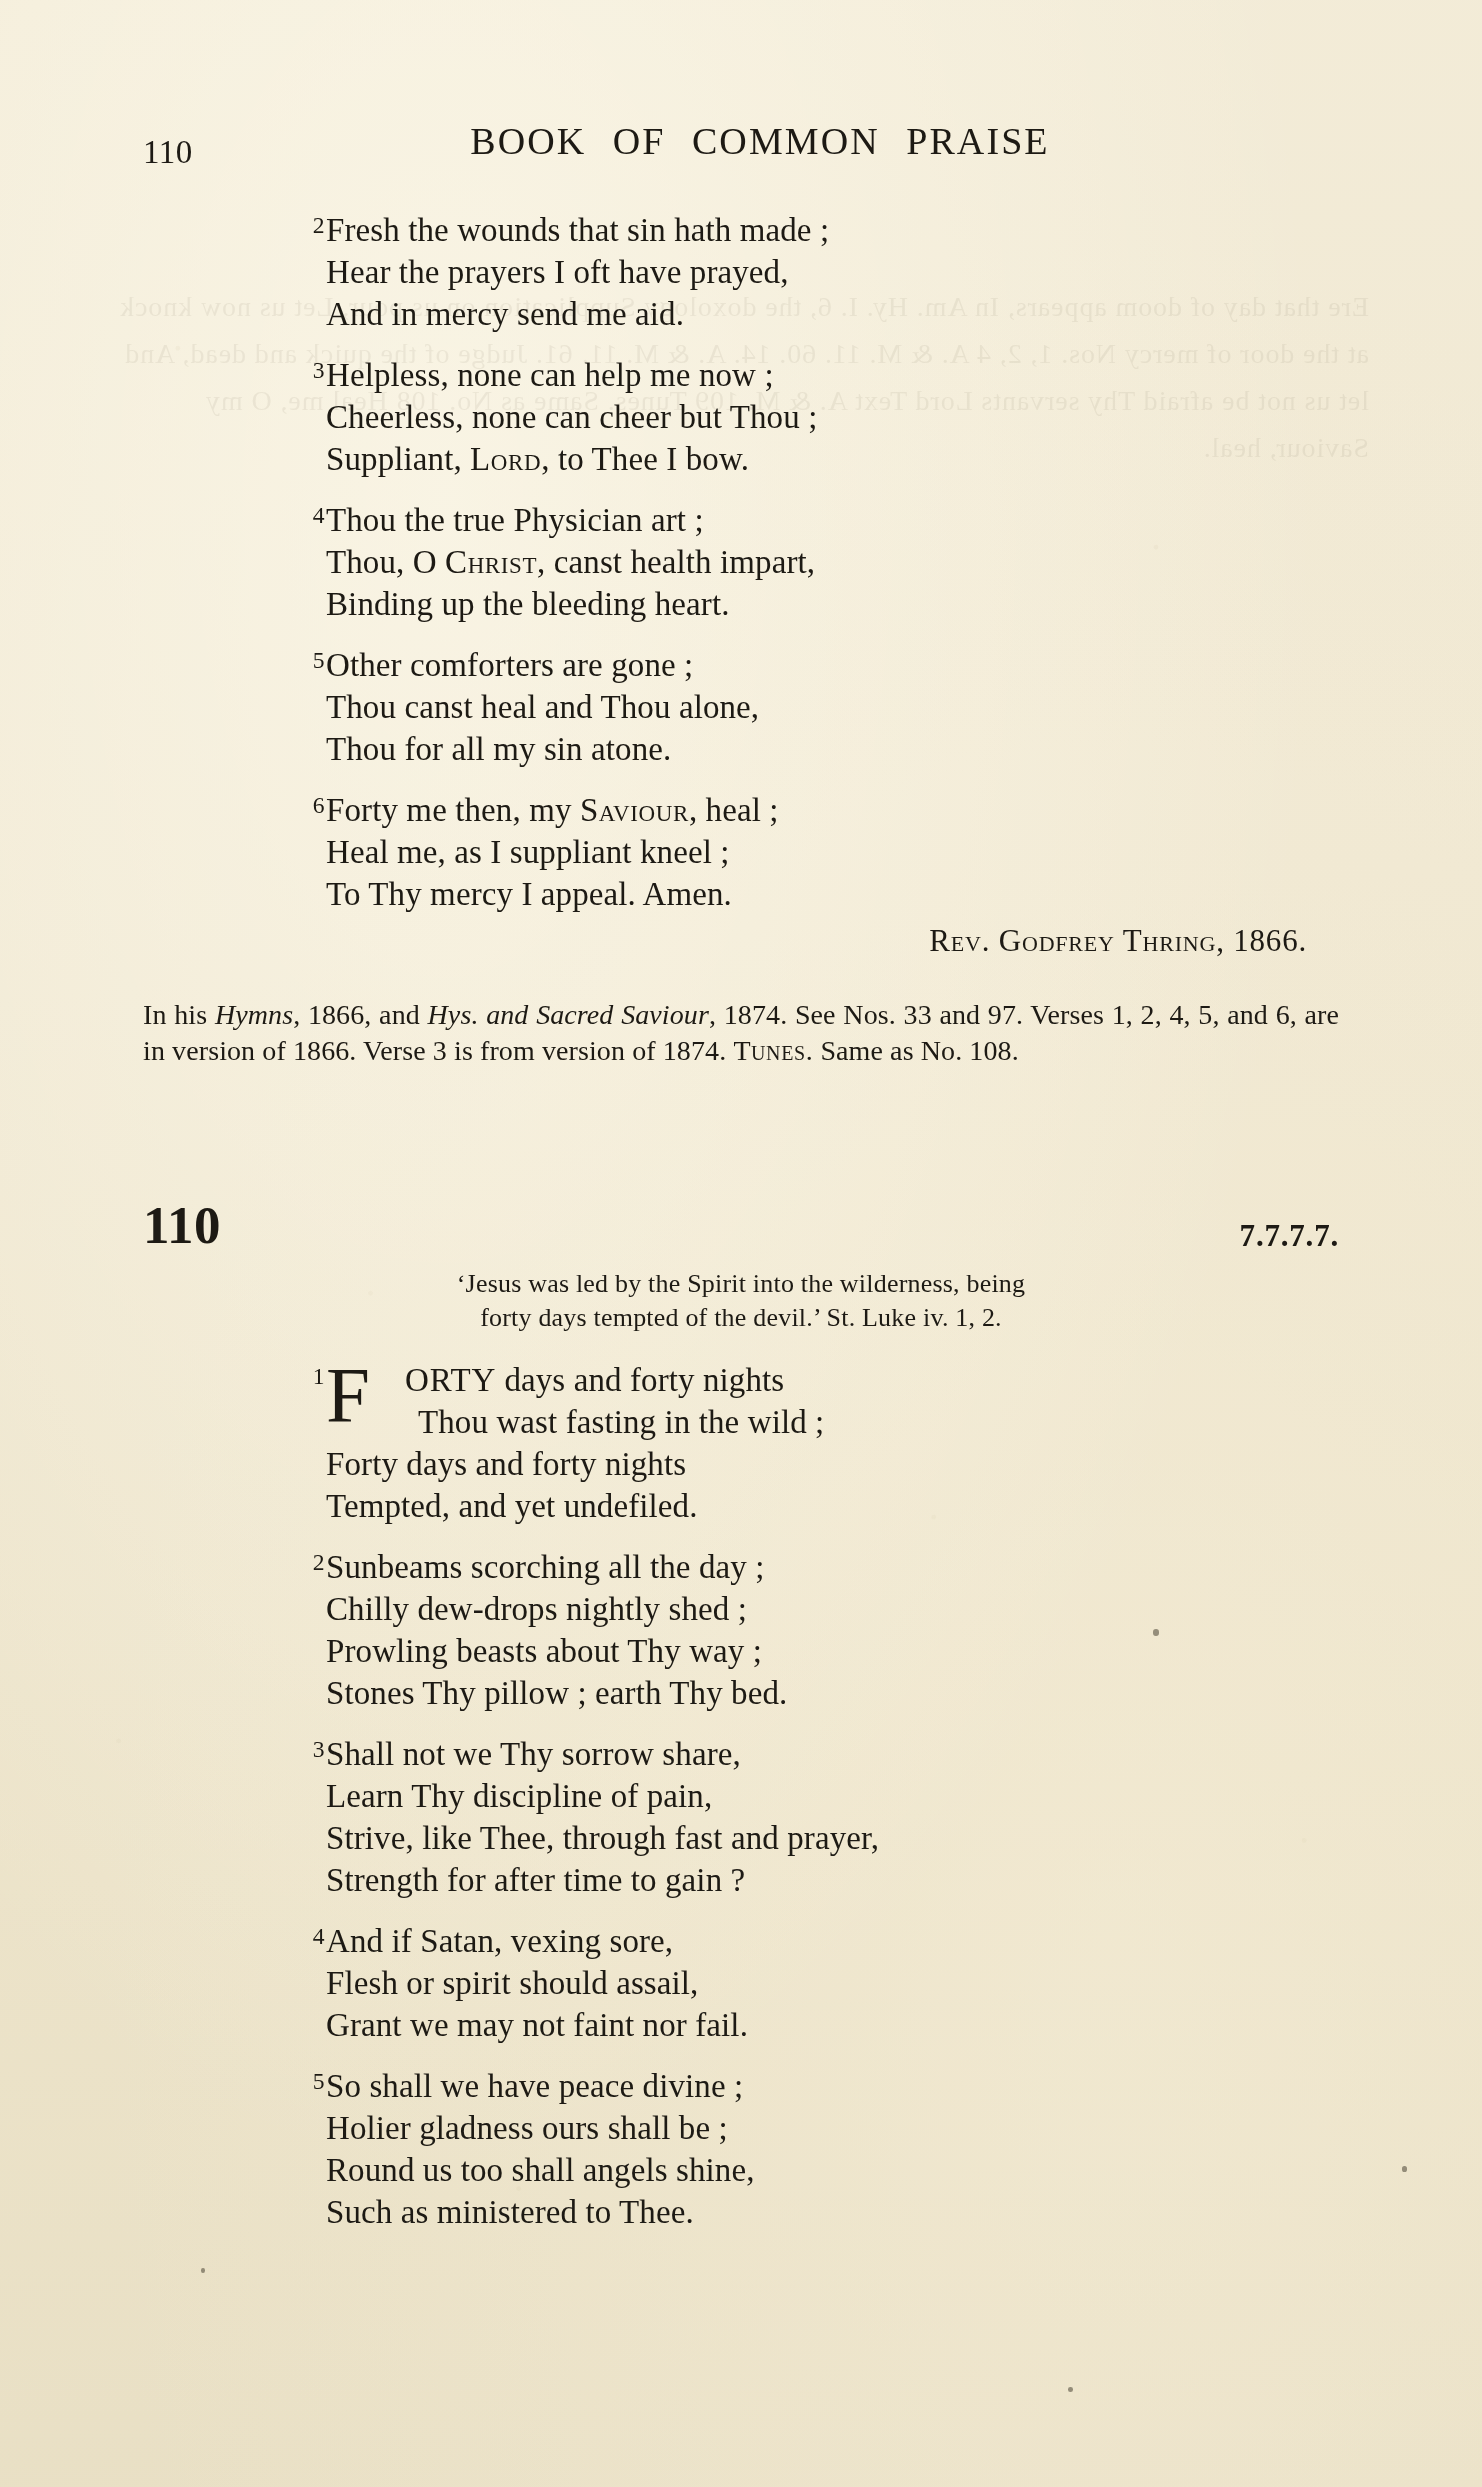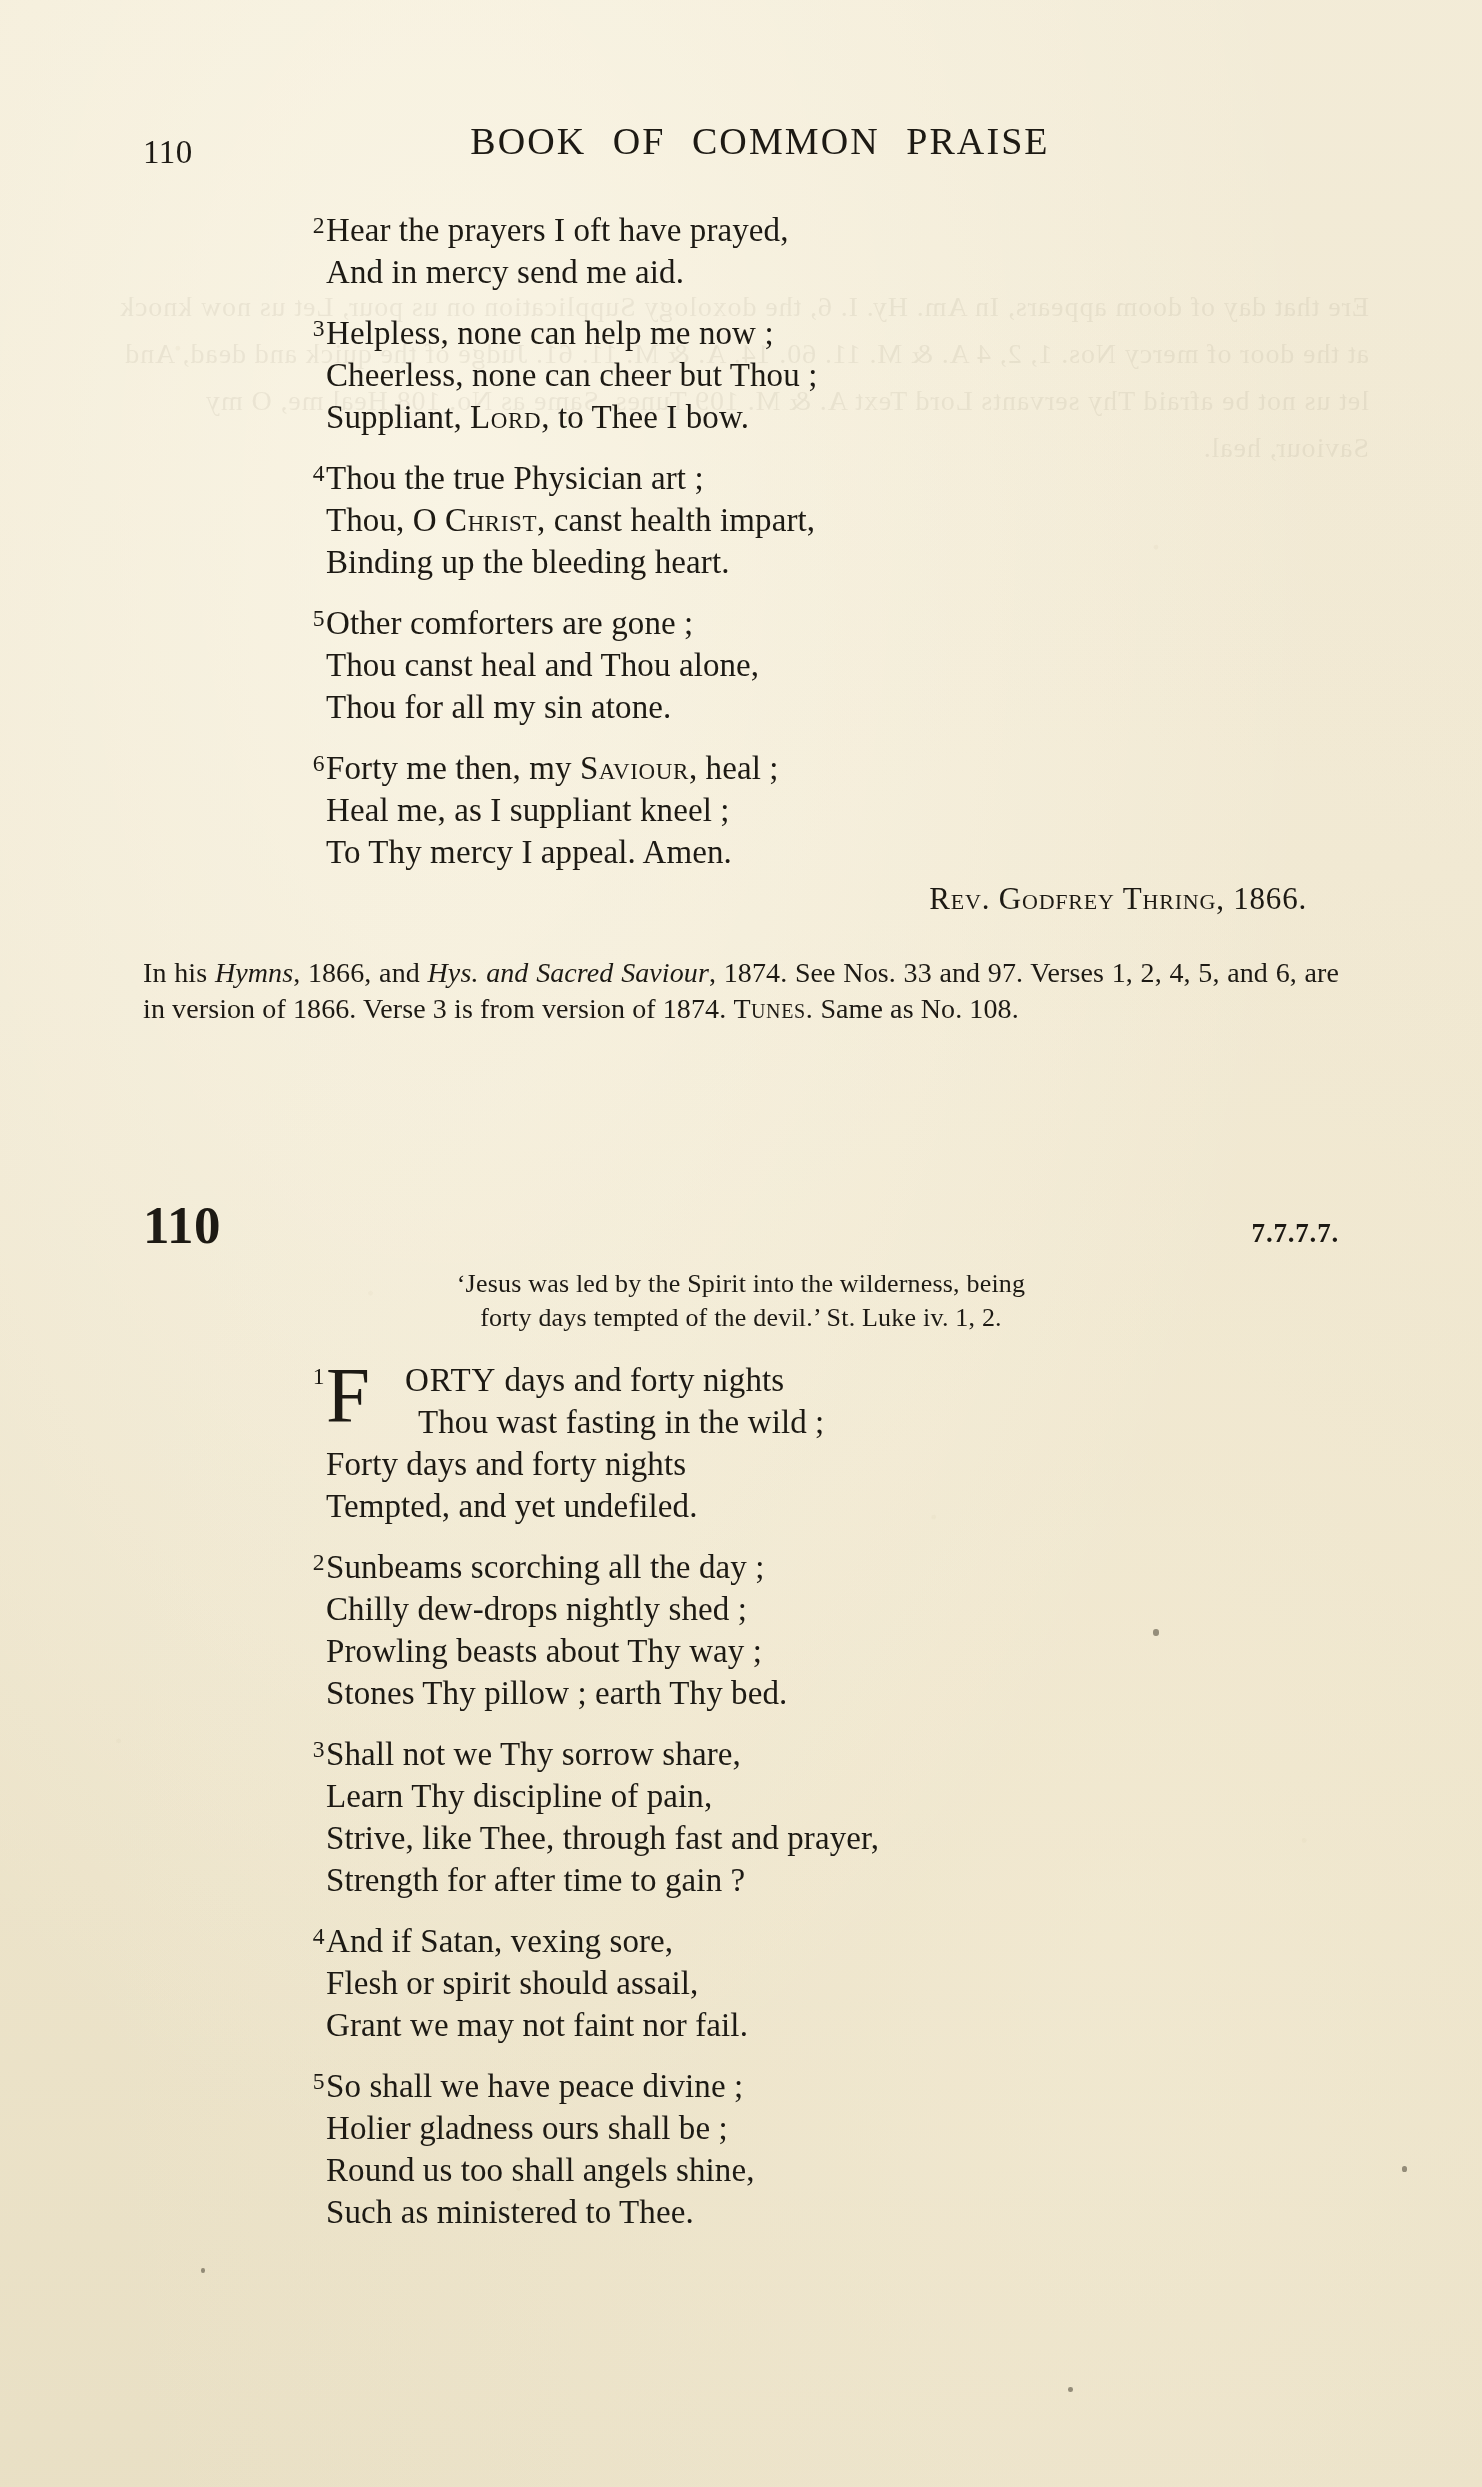--- a/index.html
+++ b/index.html
@@ -145,21 +145,21 @@
     left: 143px;
     top: 0;
     font-size: 53px;
     font-weight: bold;
     letter-spacing: 0.5px;
   }
   .hymn-meter {
     position: absolute;
     right: 143px;
     top: 22.6px;
-    font-size: 27px;
+    font-size: 31px;
     font-weight: bold;
     letter-spacing: 0.8px;
   }
   .epigraph {
     margin-top: 1.9px;
     padding: 0 215px;
     font-size: 26px;
     line-height: 34px;
     text-align: center;
     letter-spacing: 0.2px;
@@ -200,20 +200,21 @@
       <div class="folio">110</div>
       <div class="head-title">
         <span class="w">BOOK</span><span class="w">OF</span><span class="w">COMMON</span><span class="w">PRAISE</span>
       </div>
     </div>
 
     <div class="hymn" id="hymn-109">
 
       <div class="stanza">
         <span class="vnum">2</span>
+        <div class="line">Fresh the wounds that sin hath made ;</div>
         <div class="line">Hear the prayers I oft have prayed,</div>
         <div class="line">And in mercy send me aid.</div>
       </div>
 
       <div class="stanza">
         <span class="vnum">3</span>
         <div class="line">Helpless, none can help me now ;</div>
         <div class="line">Cheerless, none can cheer but Thou ;</div>
         <div class="line"><span>Suppliant, </span><span class="sc">Lord</span><span>, to Thee I bow.</span></div>
       </div>

